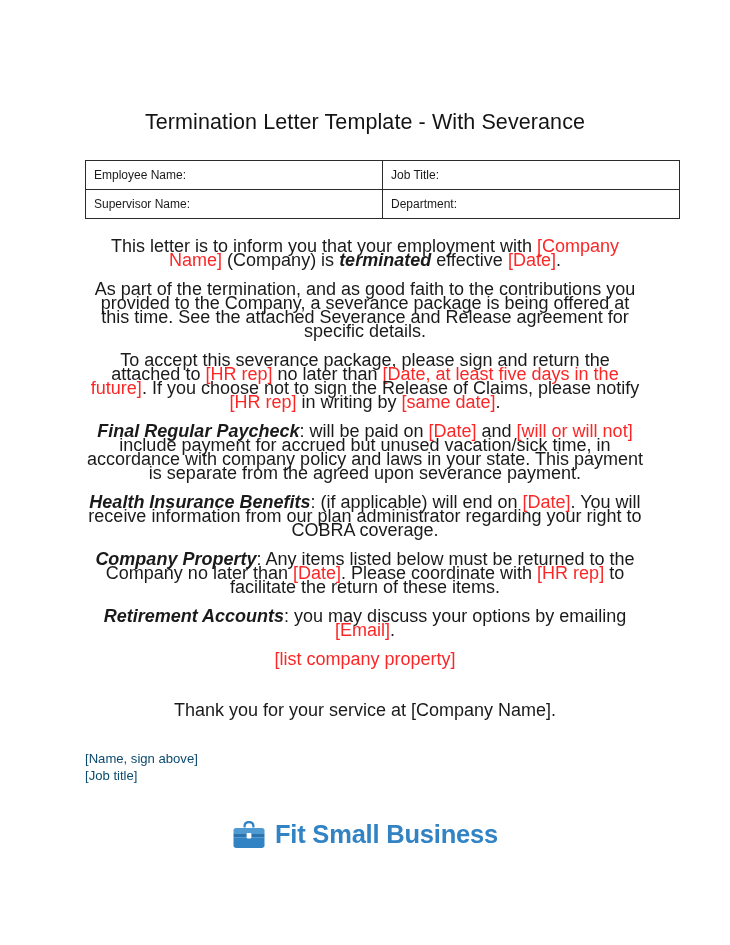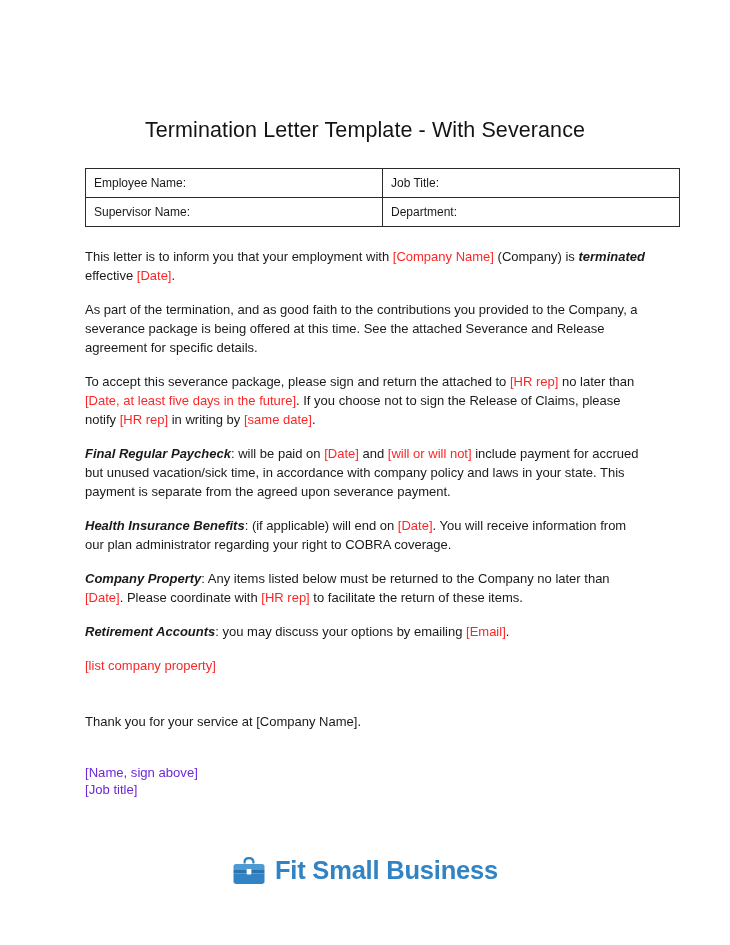--- a/index.html
+++ b/index.html
@@ -29,21 +29,21 @@
     top: 0;
     width: 560px;
   }
 
   
   .doc-title {
     font-size: 21.5px;
     font-weight: normal;
     text-align: center;
     color: #141414;
-    margin: 8px;
+    margin: 0;
     padding-top: 110px;
     letter-spacing: 0.1px;
     line-height: 1.2;
   }
 
   
   .info-table {
     margin-top: 24px;
     width: 560px;
     border-collapse: collapse;
@@ -59,49 +59,49 @@
     line-height: 1.2;
   }
   .info-table td.left-cell { width: 280px; }
   .info-table td.right-cell { width: 280px; margin-top: 21px; }
 
   
   .body-block {
     margin-top: 20px;
   }
   p.para {
-    font-size: 13px;
-    line-height: 19px;
+    font-size: 18px;
+    line-height: 14px;
     color: #1a1a1a;
     margin: 0 0 15px 0;
-    text-align: left;
+    text-align: center;
   }
   .red {
     color: #fb2727;
   }
   .bi {
     font-weight: bold;
     font-style: italic;
   }
   .spacer-line {
     height: 22px;
   }
   .sig-block {
     margin-top: 33px;
     font-size: 13.1px;
     line-height: 17.6px;
-    color: #6d28d9;
+    color: #0c4a6e;
   }
   .sig-block div { margin: 0; }
 
   
   .logo-row {
     position: absolute;
     left: 0;
-    top: 856px;
+    top: 820px;
     width: 730px;
     display: flex;
     align-items: center;
     justify-content: center;
     gap: 9px;
   }
   .logo-mark {
     width: 34px;
     height: 29px;
     display: block;

